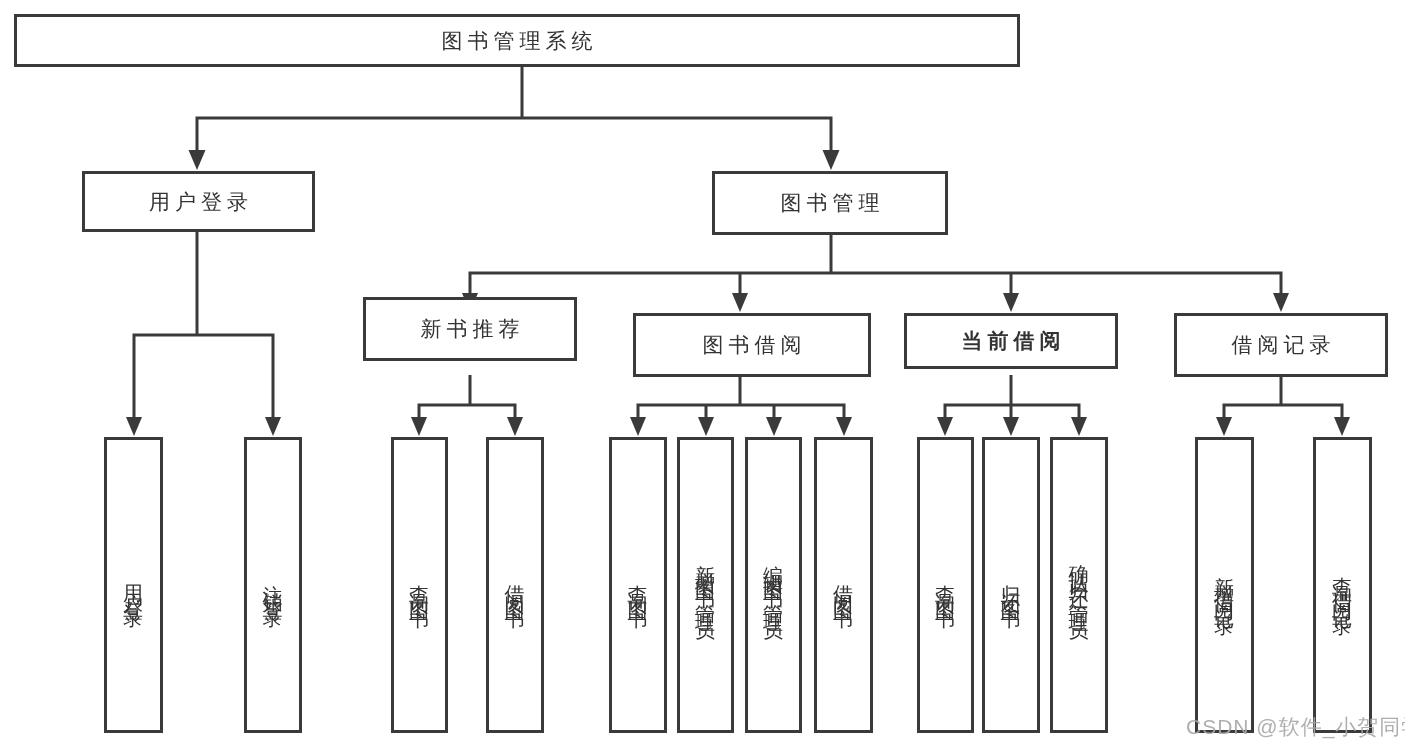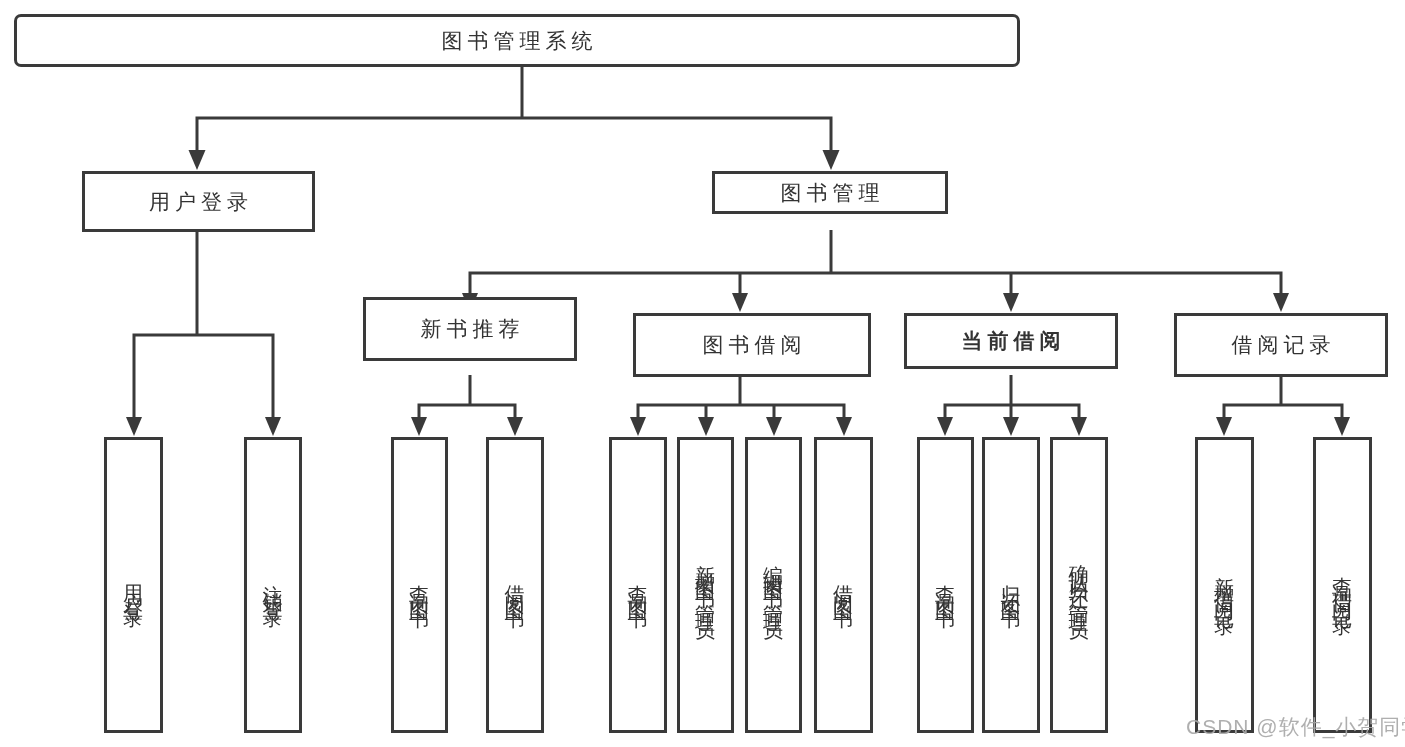--- a/index.html
+++ b/index.html
@@ -93,28 +93,28 @@
       <polygon points="774,436 766,417 782,417"></polygon>
       <polygon points="844,436 836,417 852,417"></polygon>
       <polygon points="945,436 937,417 953,417"></polygon>
       <polygon points="1011,436 1003,417 1019,417"></polygon>
       <polygon points="1079,436 1071,417 1087,417"></polygon>
       <polygon points="1224,436 1216,417 1232,417"></polygon>
       <polygon points="1342,436 1334,417 1350,417"></polygon>
     </g>
   </svg>
 
-  <div class="box" style="left:14px; top:14px; width:1006px; height:53px;border-radius:7px;">
+  <div class="box" style="left:14px; top:14px; width:1006px; height:53px;">
     <span class="hlabel">图书管理系统</span>
   </div>
 
   <div class="box" style="left:82px; top:171px; width:233px; height:61px;">
     <span class="hlabel">用户登录</span>
   </div>
-  <div class="box" style="left:712px; top:171px; width:236px; height:43px;">
+  <div class="box" style="left:712px; top:171px; width:236px; height:64px;">
     <span class="hlabel">图书管理</span>
   </div>
 
   <div class="box" style="left:363px; top:297px; width:214px; height:64px;">
     <span class="hlabel">新书推荐</span>
   </div>
   <div class="box" style="left:633px; top:313px; width:238px; height:64px;">
     <span class="hlabel">图书借阅</span>
   </div>
   <div class="box" style="left:904px; top:313px; width:214px; height:56px;font-weight:bold;">

